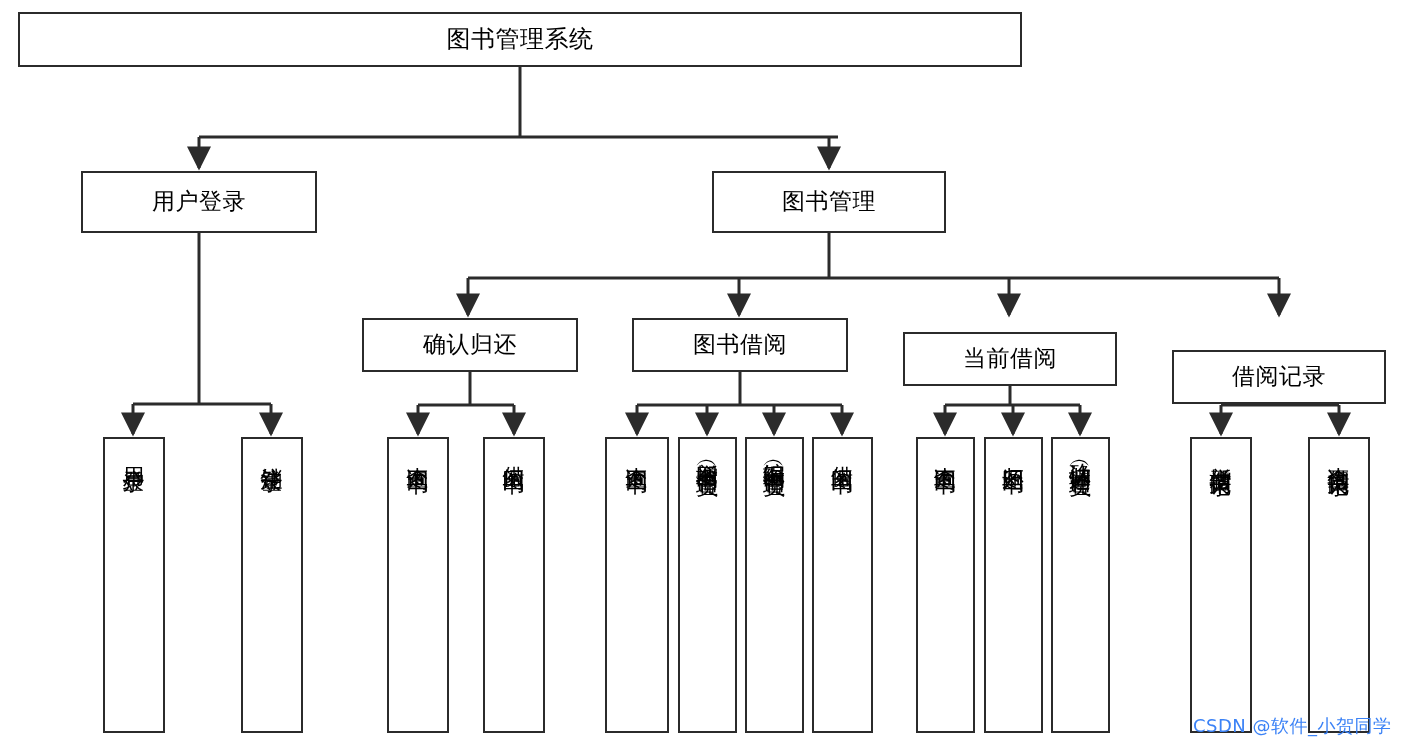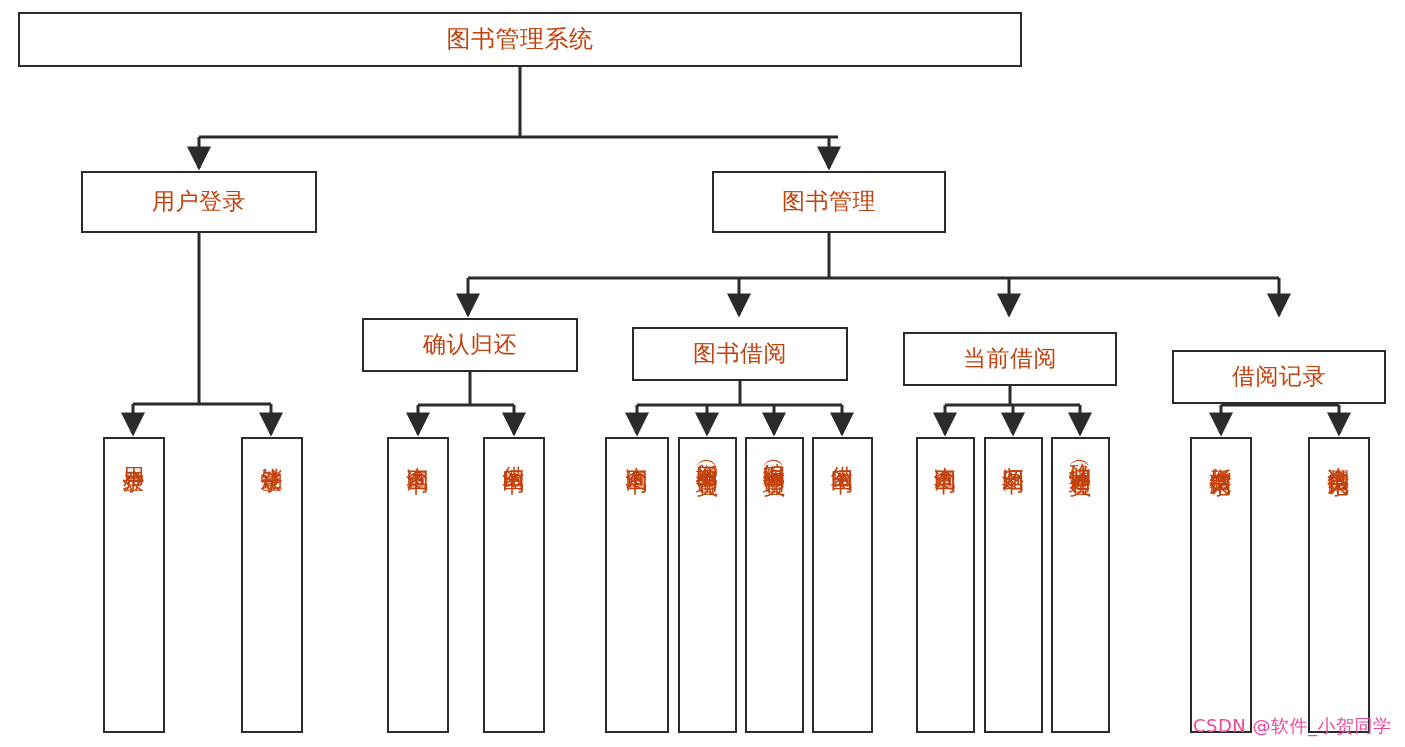--- a/index.html
+++ b/index.html
@@ -27,21 +27,21 @@
     pointer-events: none;
   }
   .node {
     position: absolute;
     box-sizing: border-box;
     border: 2.5px solid #2b2b2b;
     background: #ffffff;
     display: flex;
     align-items: center;
     justify-content: center;
-    color: #c2410c;
+    color: #000000;
     text-align: center;
   }
   .node .label {
     display: block;
     line-height: 1.18;
     letter-spacing: 0.5px;
   }
   
   .node.h .label {
     font-size: 23px;
@@ -63,21 +63,21 @@
     letter-spacing: 2px;
     white-space: nowrap;
     margin-top: 4px;
   }
   .node.v.tall .label {
     margin-top: 0;
   }
   .watermark {
     position: absolute;
     font-size: 18px;
-    color: #ec4899;
+    color: #3b82f6;
     white-space: nowrap;
     letter-spacing: 0.5px;
     font-family: "DejaVu Sans", "Liberation Sans", sans-serif;
   }
 </style>
 </head>
 <body>
 
 <div id="canvas">
 
@@ -138,21 +138,21 @@
   <div class="node h" style="left:81px; top:171px; width:236px; height:62px;">
     <span class="label">用户登录</span>
   </div>
   <div class="node h" style="left:712px; top:171px; width:234px; height:62px;">
     <span class="label">图书管理</span>
   </div>
 
   <div class="node h" style="left:362px; top:318px; width:216px; height:54px;">
     <span class="label">确认归还</span>
   </div>
-  <div class="node h" style="left:632px; top:318px; width:216px; height:54px;margin-top:9px;">
+  <div class="node h" style="left:632px; top:318px; width:216px; height:54px;">
     <span class="label">图书借阅</span>
   </div>
   <div class="node h" style="left:903px; top:332px; width:214px; height:54px;">
     <span class="label">当前借阅</span>
   </div>
   <div class="node h" style="left:1172px; top:318px; width:214px; height:54px;margin-top:32px;">
     <span class="label">借阅记录</span>
   </div>
 
   <div class="node v" style="left:103px; top:437px; width:62px; height:296px;">

